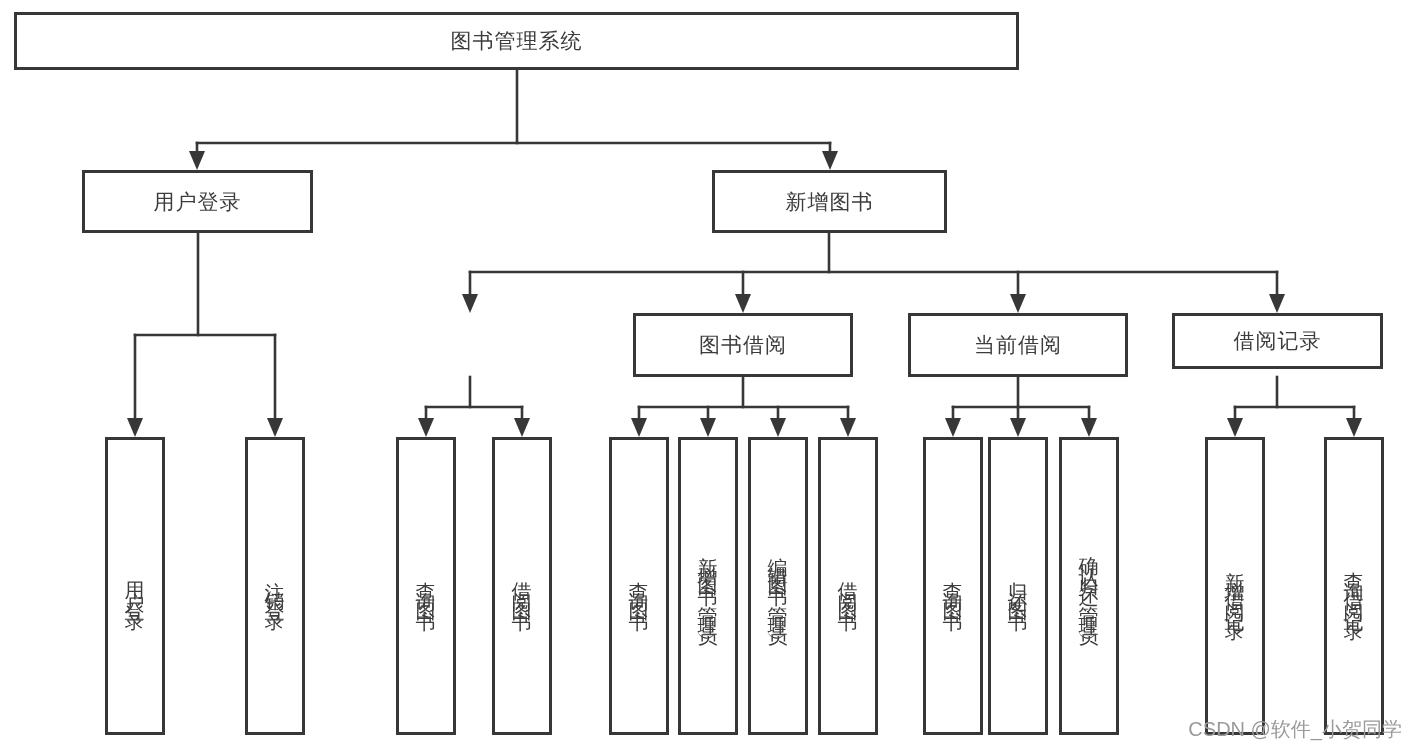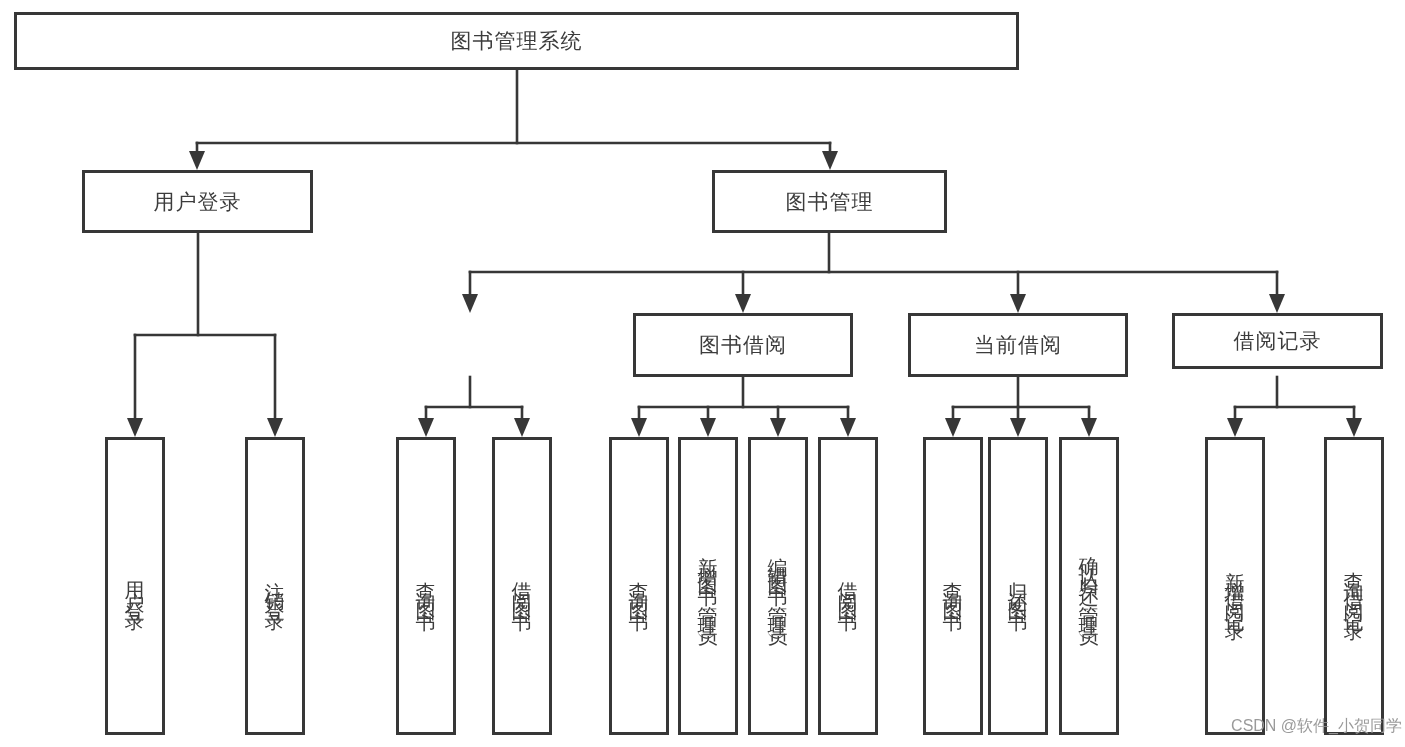--- a/index.html
+++ b/index.html
@@ -25,21 +25,21 @@
   .leaf .vlabel{
     writing-mode:vertical-lr;
     text-orientation:mixed;
     font-size:20px;
     line-height:1;
     letter-spacing:10px;
     white-space:nowrap;
   }
   .watermark{
     position:absolute;left:1176px;top:716px;width:226px;
-    font-size:16px;color:var(--wm,#9a9a9a);
+    font-size:20px;color:var(--wm,#9a9a9a);
     white-space:nowrap;text-align:right;
   }
   
   .n-root{left:14px;top:12px;width:1005px;height:58px;}
   .n-l2a{left:82px;top:170px;width:231px;height:63px;}
   .n-l2b{left:712px;top:170px;width:235px;height:63px;}
   .n-l3a{left:362px;top:313px;width:216px;height:64px;}
   .n-l3b{left:633px;top:313px;width:220px;height:64px;}
   .n-l3c{left:908px;top:313px;width:220px;height:64px;}
   .n-l3d{left:1172px;top:313px;width:211px;height:56px;}
@@ -117,21 +117,21 @@
   </svg>
 
   <div class="node n-root">
     <span class="hlabel">图书管理系统</span>
   </div>
 
   <div class="node n-l2a">
     <span class="hlabel">用户登录</span>
   </div>
   <div class="node n-l2b">
-    <span class="hlabel">图书管理</span>
+    <span class="hlabel">新增图书</span>
   </div>
 
   <div class="node n-l3c">
     <span class="hlabel">当前借阅</span>
   </div>
   <div class="node n-l3b">
     <span class="hlabel">图书借阅</span>
   </div>
   <div class="node n-l3d">
     <span class="hlabel">借阅记录</span>

